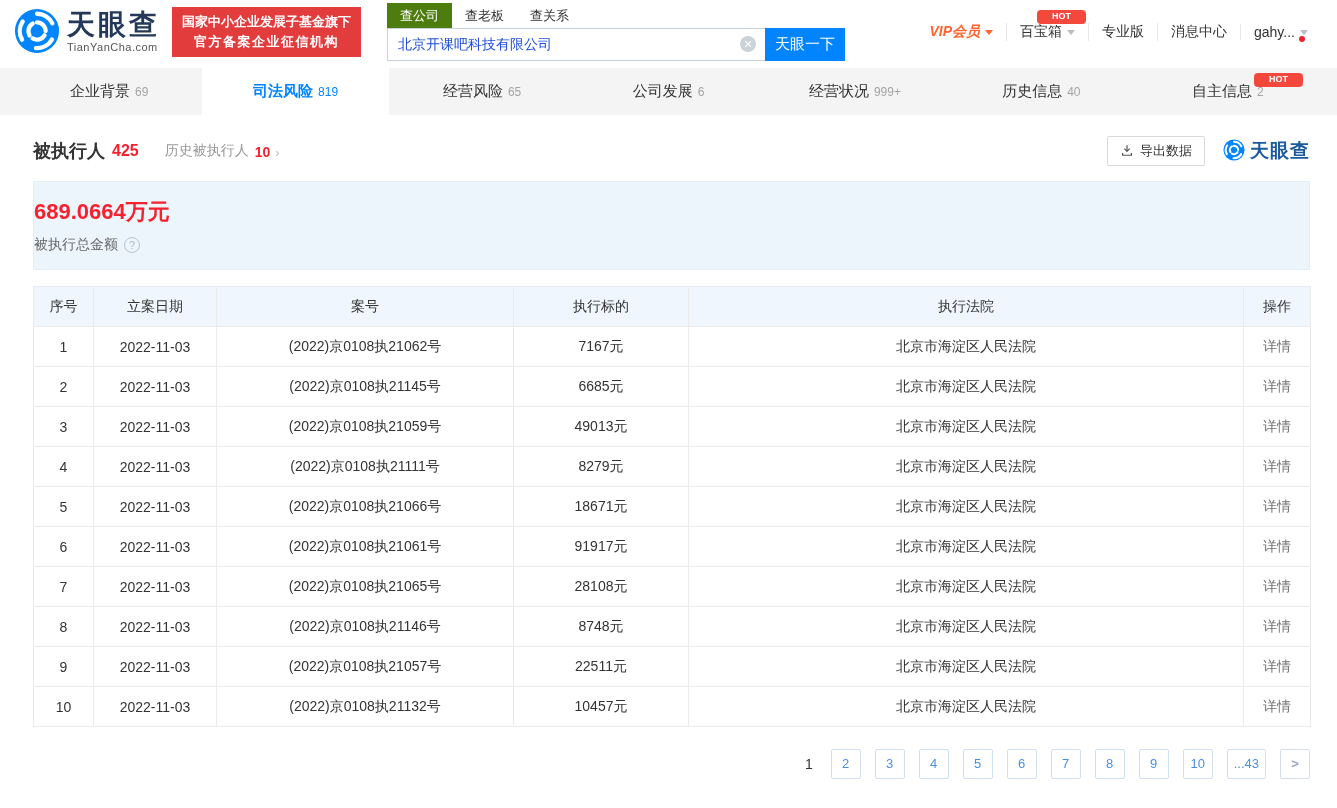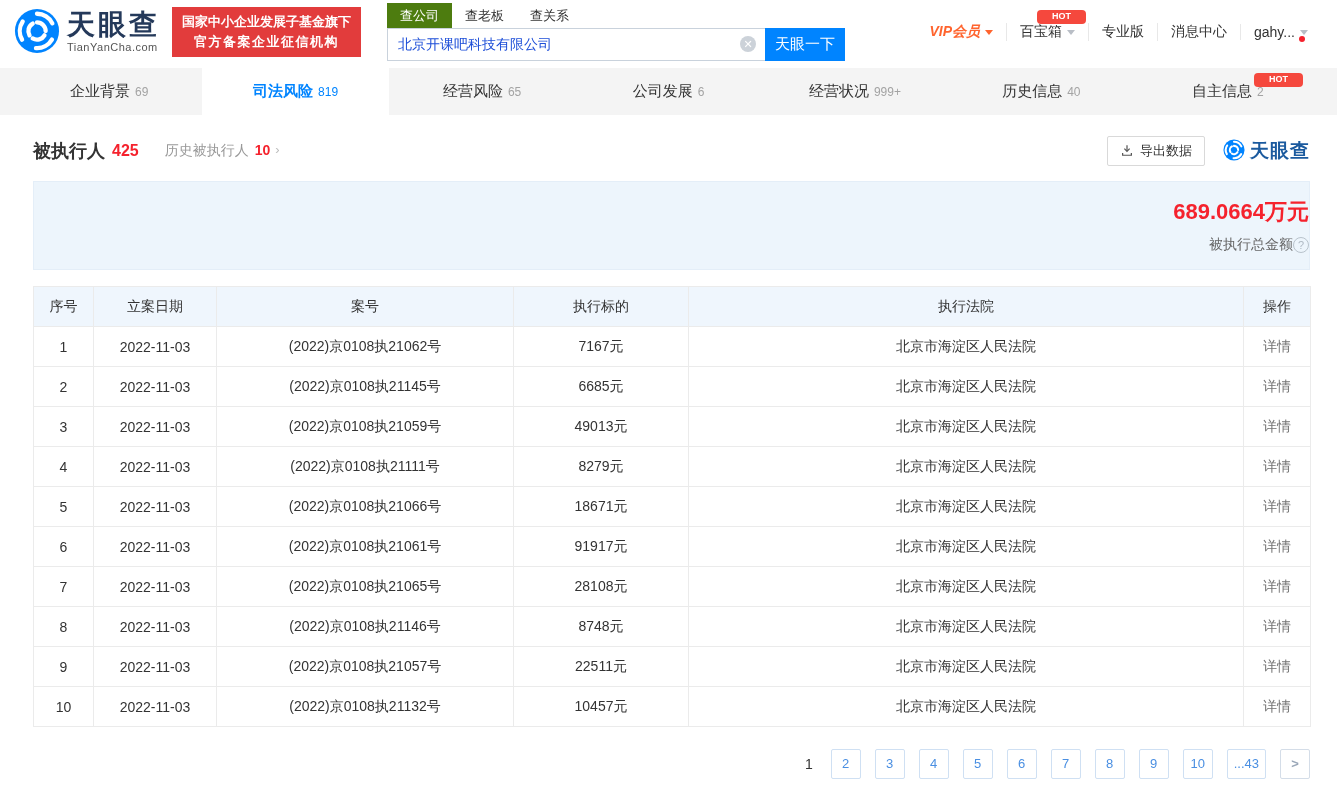--- a/index.html
+++ b/index.html
@@ -55,34 +55,34 @@
   .ntab.active .label { color: #0084ff; font-weight: bold; }
   .ntab.active .count { color: #0084ff; }
   .ntab .hot-badge { position: absolute; top: 5px; right: 18px; }
 
   
   .page-body { padding: 0 27px 0 33px; }
 
   .section-row { margin-top: 18px; height: 36px; display: flex; align-items: center; }
   .sec-title { font-size: 18px; font-weight: bold; color: #333; }
   .sec-count { font-size: 16px; font-weight: bold; color: #f5222d; margin-left: 7px; }
-  .hist { margin-left: 26px; color: #999; font-size: 14px; display: flex; align-items: flex-start; cursor: pointer; }
+  .hist { margin-left: 26px; color: #999; font-size: 14px; display: flex; align-items: flex-end; cursor: pointer; }
   .hist-count { color: #f5222d; font-weight: bold; margin: 0 3px 0 6px; }
   .hist-arrow { color: #bcbcbc; margin-left: 2px; font-size: 13px; }
   .sec-right { margin-left: auto; display: flex; align-items: center; justify-content: space-between; }
   .export-btn { height: 30px; border: 1px solid #d9d9d9; background: #fff; border-radius: 2px;
     display: flex; align-items: center; gap: 6px; padding: 0 12px; font-size: 13px; color: #333; cursor: pointer;
     font-family: inherit; }
   .wm-logo { margin-left: 18px; display: flex; align-items: center; gap: 5px; }
   .wm-text { font-size: 19px; font-weight: bold; color: #1b5a9e; letter-spacing: 1px; }
 
   .banner { margin-top: 12px; height: 89px; background: #edf5fc; border: 1px solid #e4eef8;
-    display: flex; flex-direction: column; align-items: flex-end; justify-content: center; }
+    display: flex; flex-direction: column; align-items: flex-start; justify-content: center; }
   .amount { color: #f5222d; font-size: 22px; font-weight: bold; }
-  .amount-row2 { margin-top: 9px; display: flex; align-items: center; color: #666; font-size: 14px; }
+  .amount-row2 { margin-top: 9px; display: flex; align-items: center; gap: 6px; color: #666; font-size: 14px; }
   .help-icon { width: 16px; height: 16px; border-radius: 50%; border: 1px solid #b9c3cc; color: #b0bac4;
     font-size: 11px; line-height: 14px; text-align: center; cursor: pointer; }
 
   
   table { margin-top: 16px; width: 100%; border-collapse: collapse; table-layout: fixed; }
   th { background: #eff6fd; font-weight: normal; }
   th, td { border: 1px solid #ebebeb; height: 40px; text-align: center; font-size: 14px; color: #333;
     overflow: hidden; white-space: nowrap; }
   .link { color: #737373; cursor: pointer; text-decoration: none; }
 

